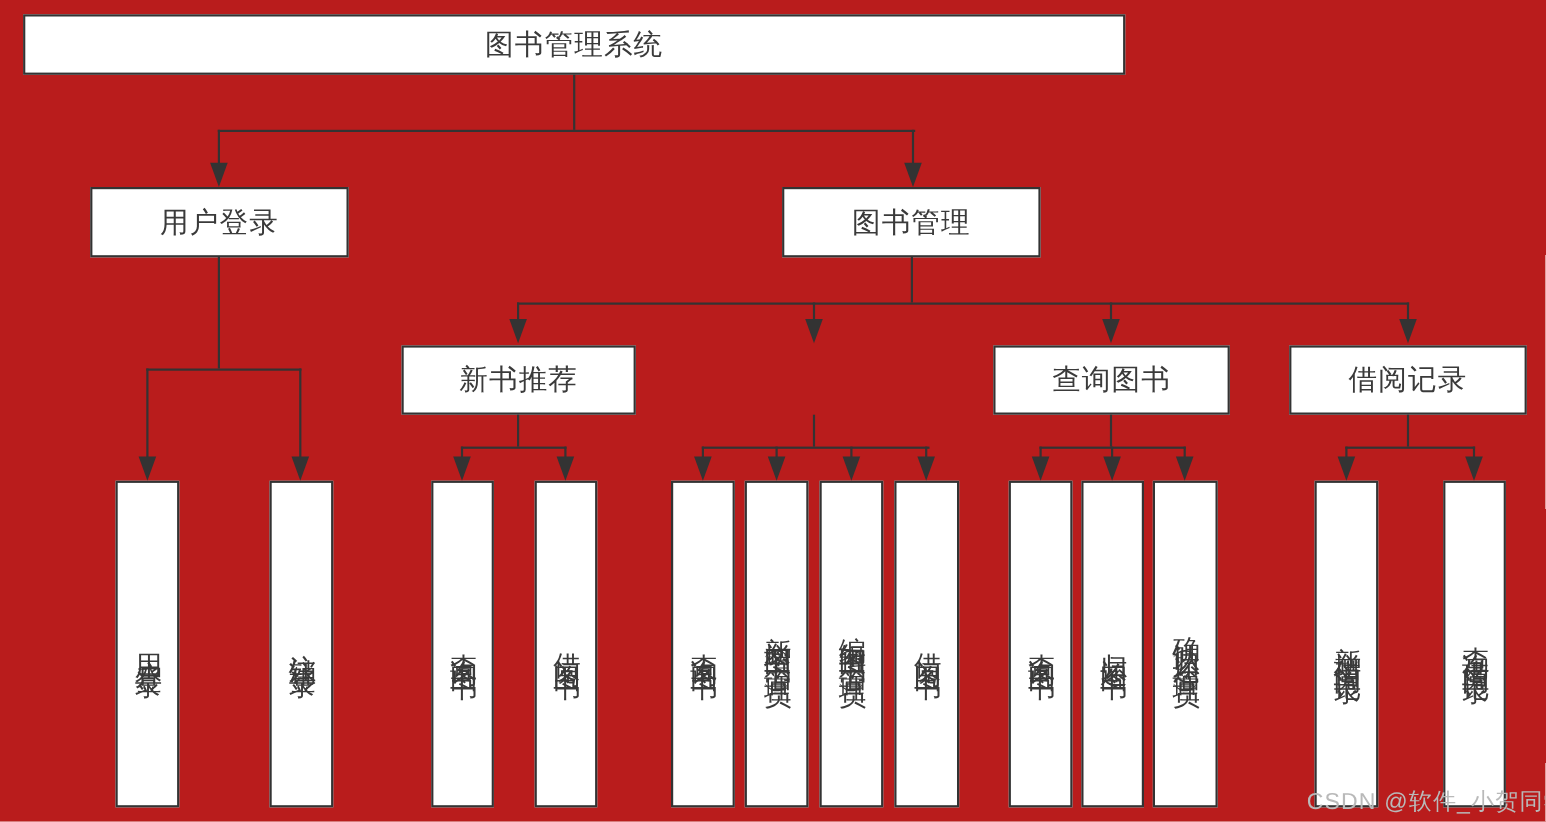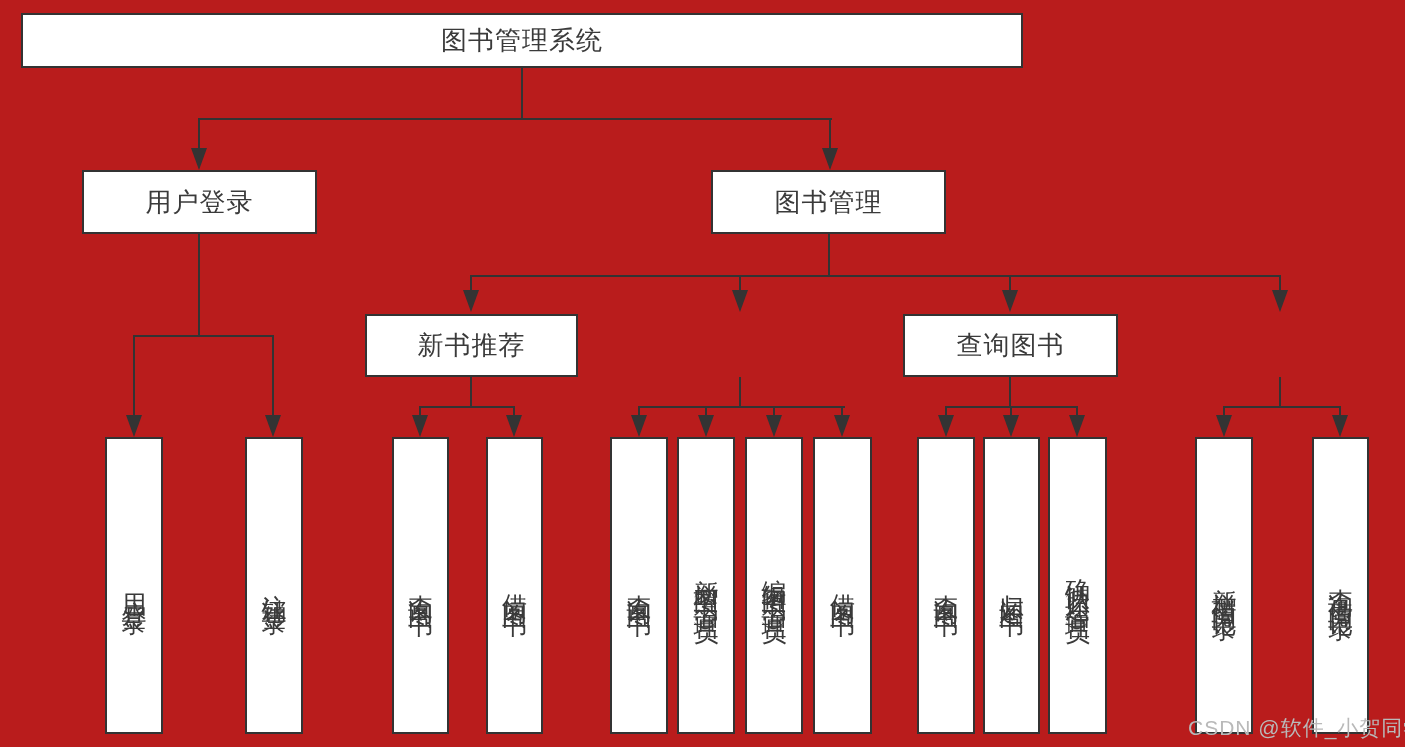--- a/index.html
+++ b/index.html
@@ -46,20 +46,23 @@
   </div>
   <div class="node" style="left:711px;top:170px;width:235px;height:64px;">
     <span>图书管理</span>
   </div>
 
   <div class="node" style="left:365px;top:314px;width:213px;height:63px;">
     <span>新书推荐</span>
   </div>
   <div class="node" style="left:903px;top:314px;width:215px;height:63px;">
     <span>查询图书</span>
+  </div>
+  <div class="node" style="left:1172px;top:314px;width:216px;height:63px;">
+    <span>借阅记录</span>
   </div>
 
   <div class="vnode" style="left:105px;top:437px;width:58px;height:297px;">
     <span class="vtxt">用户登录</span>
   </div>
   <div class="vnode" style="left:245px;top:437px;width:58px;height:297px;">
     <span class="vtxt">注销登录</span>
   </div>
 
   <div class="vnode" style="left:392px;top:437px;width:57px;height:297px;">

